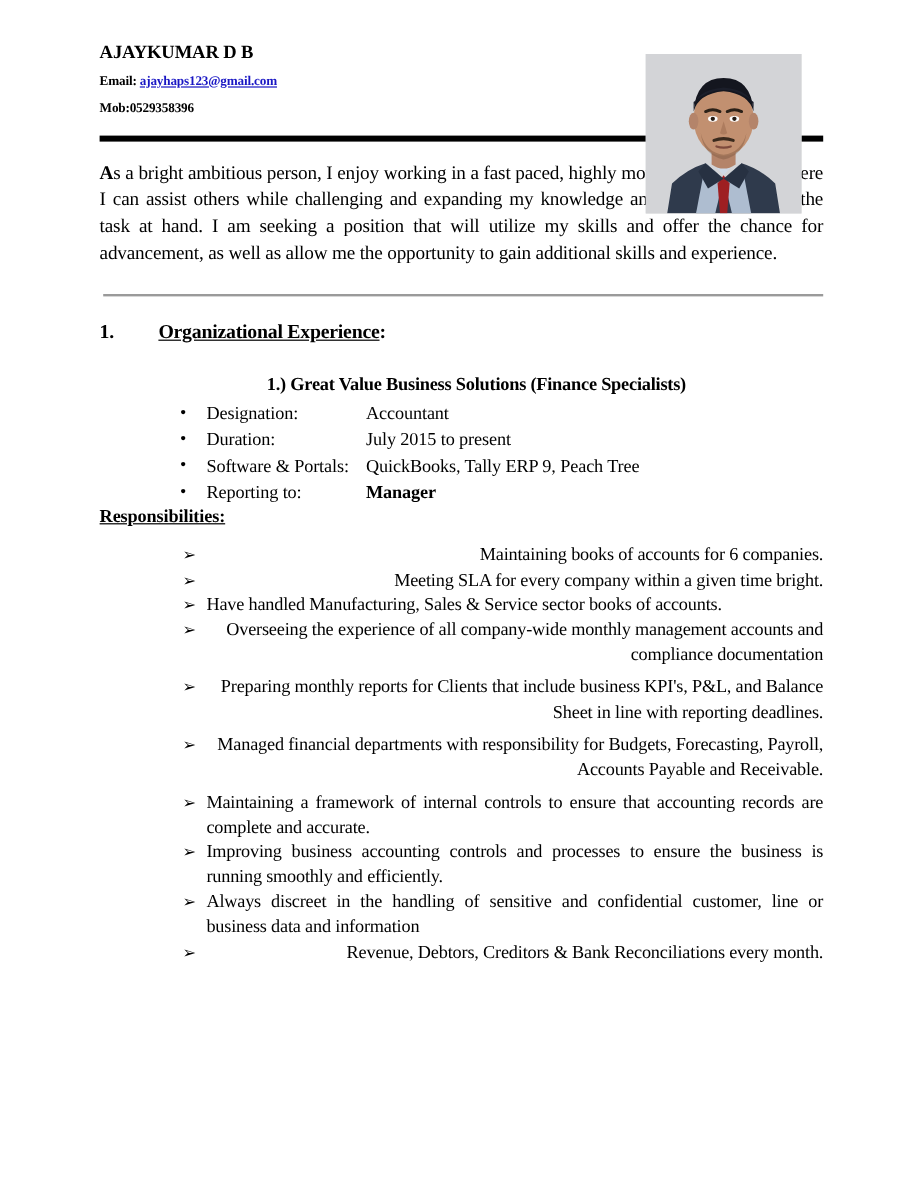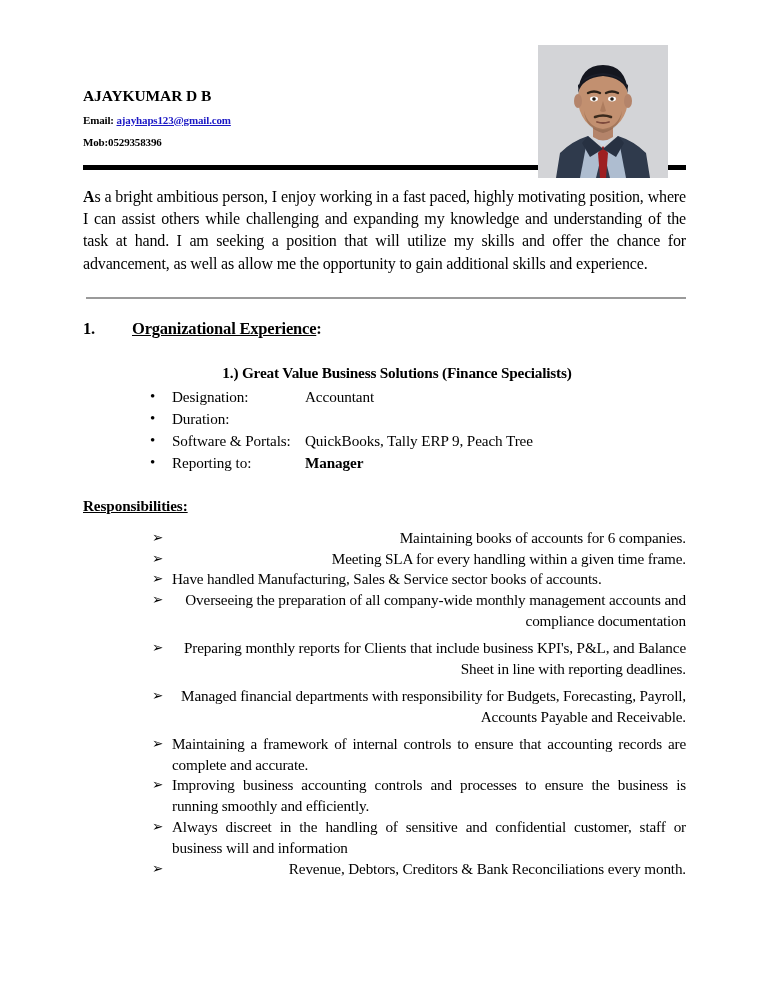--- a/index.html
+++ b/index.html
@@ -26,21 +26,21 @@
   .content {
     position: absolute;
     left: 83px;
     top: 0;
     width: 603px;
   }
 
   
   .header-block {
     position: relative;
-    padding-top: 88px;
+    padding-top: 36px;
   }
   .name {
     font-size: 15.5px;
     font-weight: bold;
     letter-spacing: -0.1px;
     line-height: 1.0;
     margin-bottom: 11px;
   }
   .contact-line {
     font-size: 11px;
@@ -140,21 +140,20 @@
   }
   .detail-row .label { width: 133px; flex: 0 0 133px; }
   .detail-row .value { flex: 1; }
   .detail-row .value.bold { font-weight: bold; }
 
   
   .resp-head {
     font-size: 15.2px;
     font-weight: bold;
     text-decoration: underline;
-    margin-top: 23px;
     letter-spacing: -0.1px;
   }
   .resp-list { margin-top: 13px; }
   .resp-item {
     display: flex;
     font-size: 15.2px;
     line-height: 1.375;
     letter-spacing: -0.15px;
     margin-left: 69px;
     margin-bottom: 0px;
@@ -259,20 +258,21 @@
 
         <div class="detail-row">
           <span class="dot">•</span>
           <span class="label">Designation:</span>
           <span class="value">Accountant</span>
         </div>
 
         <div class="detail-row">
           <span class="dot">•</span>
           <span class="label">Duration:</span>
+          <span class="value">July 2015 to present</span>
         </div>
 
         <div class="detail-row">
           <span class="dot">•</span>
           <span class="label">Software &amp; Portals:</span>
           <span class="value">QuickBooks, Tally ERP 9, Peach Tree</span>
         </div>
 
         <div class="detail-row">
           <span class="dot">•</span>
@@ -288,31 +288,31 @@
 
       <div class="resp-list">
 
         <div class="resp-item nojust">
           <span class="arrow">➢</span>
           <span class="rtext">Maintaining books of accounts for 6 companies.</span>
         </div>
 
         <div class="resp-item nojust">
           <span class="arrow">➢</span>
-          <span class="rtext">Meeting SLA for every handling within a given time frame.</span>
+          <span class="rtext">Meeting SLA for every company within a given time bright.</span>
         </div>
 
         <div class="resp-item">
           <span class="arrow">➢</span>
           <span class="rtext">Have handled Manufacturing, Sales &amp; Service sector books of accounts.</span>
         </div>
 
         <div class="resp-item nojust">
           <span class="arrow">➢</span>
-          <span class="rtext">Overseeing the preparation of all company-wide monthly management accounts and compliance documentation</span>
+          <span class="rtext">Overseeing the experience of all company-wide monthly management accounts and compliance documentation</span>
         </div>
 
         <div class="resp-item nojust sp">
           <span class="arrow">➢</span>
           <span class="rtext">Preparing monthly reports for Clients that include business KPI's, P&amp;L, and Balance Sheet in line with reporting deadlines.</span>
         </div>
 
         <div class="resp-item nojust sp">
           <span class="arrow">➢</span>
           <span class="rtext">Managed financial departments with responsibility for Budgets, Forecasting, Payroll, Accounts Payable and Receivable.</span>
@@ -323,21 +323,21 @@
           <span class="rtext">Maintaining a framework of internal controls to ensure that accounting records are complete and accurate.</span>
         </div>
 
         <div class="resp-item">
           <span class="arrow">➢</span>
           <span class="rtext">Improving business accounting controls and processes to ensure the business is running smoothly and efficiently.</span>
         </div>
 
         <div class="resp-item">
           <span class="arrow">➢</span>
-          <span class="rtext">Always discreet in the handling of sensitive and confidential customer, staff or business will and information</span>
+          <span class="rtext">Always discreet in the handling of sensitive and confidential customer, line or business data and information</span>
         </div>
 
         <div class="resp-item nojust">
           <span class="arrow">➢</span>
           <span class="rtext">Revenue, Debtors, Creditors &amp; Bank Reconciliations every month.</span>
         </div>
 
       </div>
     </div>
 

